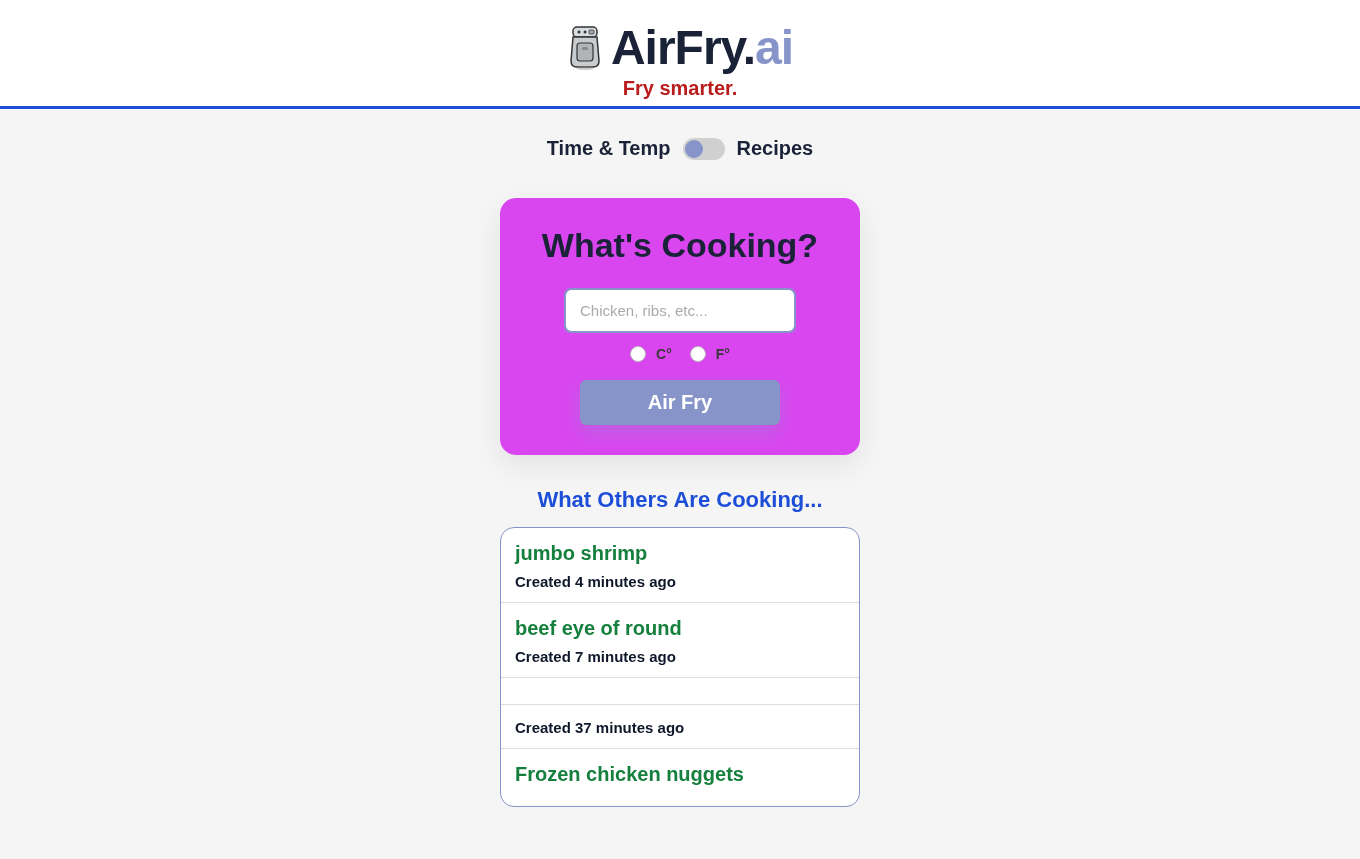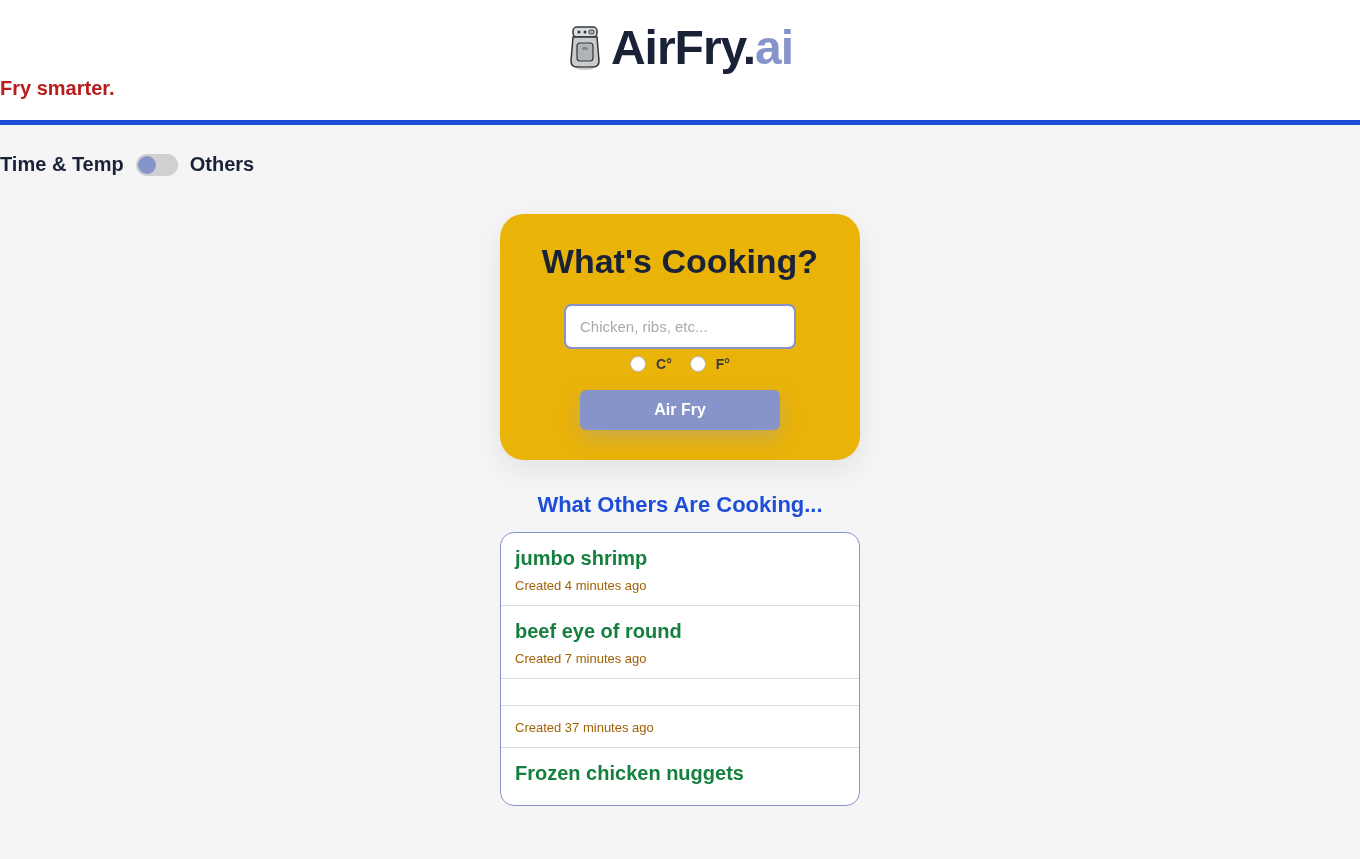--- a/index.html
+++ b/index.html
@@ -7,23 +7,23 @@
       padding: 0;
       box-sizing: border-box;
     }
     body {
       font-family: 'Segoe UI', -apple-system, BlinkMacSystemFont, sans-serif;
       background: #f5f5f5;
       color: #1a2238;
     }
     .header {
       background: #fff;
-      padding: 20px 0 20px 0;
-      text-align: left;
-      border-bottom: 5px solid #1d4ed8;
+      padding: 20px 0 6px 0;
+      text-align: center;
+      border-bottom: 3px solid #1d4ed8;
     }
     .logo-row {
       display: flex;
       align-items: center;
       justify-content: center;
       gap: 8px;
     }
     .logo-icon {
       width: 36px;
       height: 46px;
@@ -39,20 +39,21 @@
     }
     .tagline {
       font-size: 20px;
       font-weight: 600;
       color: #b91c1c;
       margin-top: 2px;
     }
     .mode-toggle {
       display: flex;
       align-items: center;
+      justify-content: center;
       gap: 12px;
       padding: 28px 0 20px 0;
     }
     .mode-label {
       font-size: 20px;
       font-weight: 700;
       color: #1a2238;
     }
     .toggle-switch {
       width: 42px;
@@ -65,38 +66,38 @@
     .toggle-knob {
       width: 18px;
       height: 18px;
       background: #8694c9;
       border-radius: 50%;
       position: absolute;
       top: 2px;
       left: 2px;
     }
     .card {
-      background: #eab308;
-      border-radius: 24px;
+      background: #d946ef;
+      border-radius: 16px;
       width: 360px;
       margin: 18px auto;
       padding: 28px 24px 30px 24px;
       box-shadow: 0 10px 30px rgba(0,0,0,0.08);
     }
     .card-title {
       font-size: 34px;
       font-weight: 800;
       text-align: center;
       color: #1a2238;
       margin-bottom: 24px;
     }
     .food-input {
       width: 230px;
       display: block;
-      margin: 0 auto 8px auto;
+      margin: 0 auto 14px auto;
       padding: 12px 14px;
       border: 1px solid #8694c9;
       border-radius: 6px;
       font-size: 15px;
       outline: 2px solid #8694c9;
       outline-offset: -1px;
       color: #666;
     }
     .food-input::placeholder {
       color: #aaa;
@@ -128,21 +129,21 @@
     }
     .airfry-btn {
       display: block;
       width: 200px;
       margin: 0 auto;
       padding: 11px 4px;
       background: #8694c9;
       color: #fff;
       border: none;
       border-radius: 6px;
-      font-size: 16px;
+      font-size: 20px;
       font-weight: 600;
       cursor: pointer;
       box-shadow: 0 8px 20px rgba(134,148,201,0.35);
     }
     .section-title {
       text-align: center;
       font-size: 22px;
       font-weight: 700;
       color: #1d4ed8;
       margin: 32px 0 14px 0;
@@ -163,23 +164,23 @@
     .feed-item:last-child {
       border-bottom: none;
     }
     .feed-name {
       font-size: 20px;
       font-weight: 700;
       color: #15803d;
       margin-bottom: 8px;
     }
     .feed-time {
-      font-size: 13px;
-      font-weight: 400;
-      color: #a16207;
+      font-size: 15px;
+      font-weight: 700;
+      color: #0f172a;
     }
   </style>
 </head>
 <body>
 
 <div class="header">
   <div class="logo-row">
     <svg class="logo-icon" viewBox="0 0 36 46">
       <rect x="6" y="2" width="24" height="10" rx="4" fill="#d8dde0" stroke="#333" stroke-width="1.5"></rect>
       <circle cx="12" cy="7" r="1.5" fill="#333"></circle>
@@ -195,21 +196,21 @@
     </span>
   </div>
   <div class="tagline">Fry smarter.</div>
 </div>
 
 <div class="mode-toggle">
   <span class="mode-label">Time &amp; Temp</span>
   <div class="toggle-switch">
     <div class="toggle-knob"></div>
   </div>
-  <span class="mode-label">Others</span>
+  <span class="mode-label">Recipes</span>
 </div>
 
 <div class="card">
   <h2 class="card-title">What's Cooking?</h2>
   <input type="text" class="food-input" placeholder="Chicken, ribs, etc..." style="">
   <div class="radio-row">
     <div class="radio-group">
       <div class="radio-circle"></div>
       <span class="radio-label">C°</span>
     </div>

